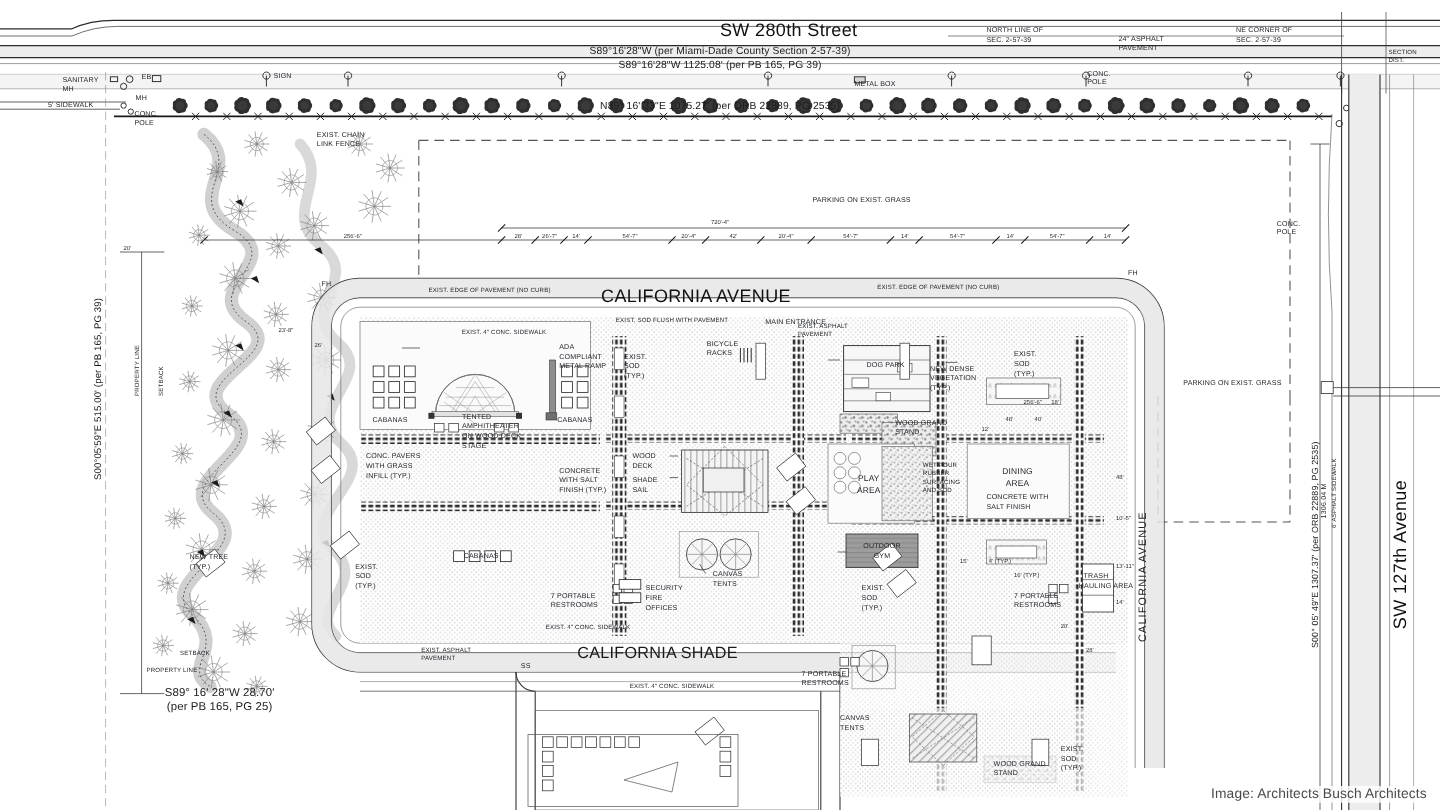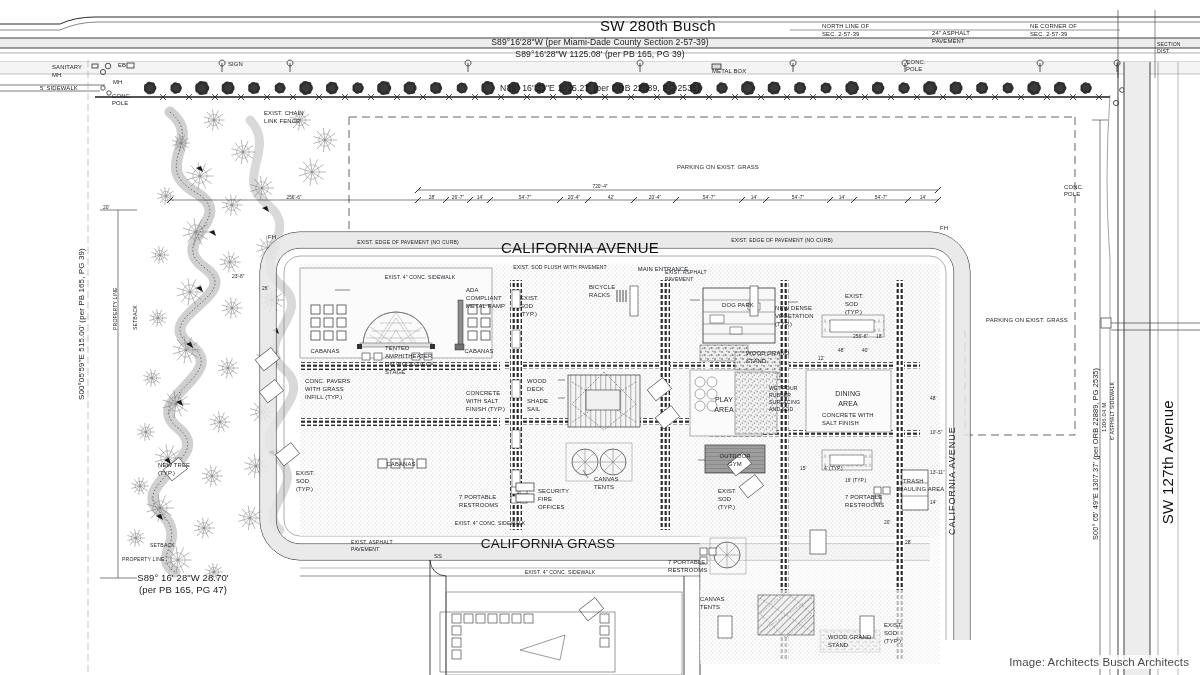--- a/index.html
+++ b/index.html
@@ -1411,41 +1411,41 @@
     <path d="M700 300 L690 300"></path>
     <path d="M798 302 L788 302"></path>
     <path d="M565 380 L558 380"></path>
     <path d="M565 398 L558 398"></path>
     <path d="M705 460 L698 460"></path>
     <path d="M588 478 L583 470"></path>
   </g>
 </svg>
 
 <div id="labels">
-  <div class="lbl street" style="left:600px;top:18px;">SW 280th Busch</div>
+  <div class="lbl street" style="left:600px;top:18px;">SW 280th Street</div>
   <div class="lbl survey ctr" style="left:600px;top:38px;">S89°16'28"W  (per Miami-Dade County Section 2-57-39)</div>
   <div class="lbl survey ctr" style="left:600px;top:50px;">S89°16'28"W   1125.08' (per PB 165, PG 39)</div>
   <div class="lbl survey ctr" style="left:600px;top:84px;">N89° 16' 33"E   1075.27'  (per ORB 22889, PG 2535)</div>
 
   <div class="lbl street ctr" style="left:580px;top:240px;">CALIFORNIA AVENUE</div>
-  <div class="lbl street-sm ctr" style="left:548px;top:537px;">CALIFORNIA GRASS</div>
+  <div class="lbl street-sm ctr" style="left:548px;top:537px;">CALIFORNIA SHADE</div>
 
   <div class="lbl street rot90" style="left:1160px;top:400px;transform:rotate(-90deg) translate(-100%,0);transform-origin:0 0;">SW 127th Avenue</div>
   <div class="lbl tiny6 rot90" style="left:948px;top:535px;transform:rotate(-90deg);transform-origin:0 0;font-size:9px;letter-spacing:1px;">CALIFORNIA AVENUE</div>
 
   <div class="lbl survey rot90" style="left:78px;top:400px;transform:rotate(-90deg);transform-origin:0 0;font-size:8px;">S00°05'59"E  515.00'  (per PB 165, PG 39)</div>
   <div class="lbl tiny rot90" style="left:113px;top:330px;transform:rotate(-90deg);transform-origin:0 0;">PROPERTY LINE</div>
   <div class="lbl tiny rot90" style="left:133px;top:330px;transform:rotate(-90deg);transform-origin:0 0;">SETBACK</div>
 
   <div class="lbl survey rot90" style="left:1092px;top:540px;transform:rotate(-90deg);transform-origin:0 0;font-size:7.4px;">S00° 05' 49"E   1307.37' (per ORB 22889, PG 2535)</div>
   <div class="lbl tiny6 rot90" style="left:1101px;top:432px;transform:rotate(-90deg);transform-origin:0 0;">1306.04 M</div>
   <div class="lbl tiny rot90" style="left:1110px;top:440px;transform:rotate(-90deg);transform-origin:0 0;">6' ASPHALT SIDEWALK</div>
 
   <div class="lbl survey ctr" style="left:183px;top:573px;font-size:9.5px;">S89° 16' 28"W   28.70'</div>
-  <div class="lbl survey ctr" style="left:183px;top:585px;font-size:9.5px;">(per PB 165, PG 47)</div>
+  <div class="lbl survey ctr" style="left:183px;top:585px;font-size:9.5px;">(per PB 165, PG 25)</div>
   <div class="lbl tiny" style="left:122px;top:557px;">PROPERTY LINE</div>
   <div class="lbl tiny" style="left:150px;top:543px;">SETBACK</div>
 
   <div class="lbl tiny6" style="left:822px;top:23px;">NORTH LINE OF</div>
   <div class="lbl tiny6" style="left:822px;top:31px;">SEC. 2-57-39</div>
   <div class="lbl tiny6" style="left:1030px;top:23px;">NE CORNER OF</div>
   <div class="lbl tiny6" style="left:1030px;top:31px;">SEC. 2-57-39</div>
   <div class="lbl tiny" style="left:1157px;top:42px;">SECTION</div>
   <div class="lbl tiny" style="left:1157px;top:49px;">DIST.</div>
 

